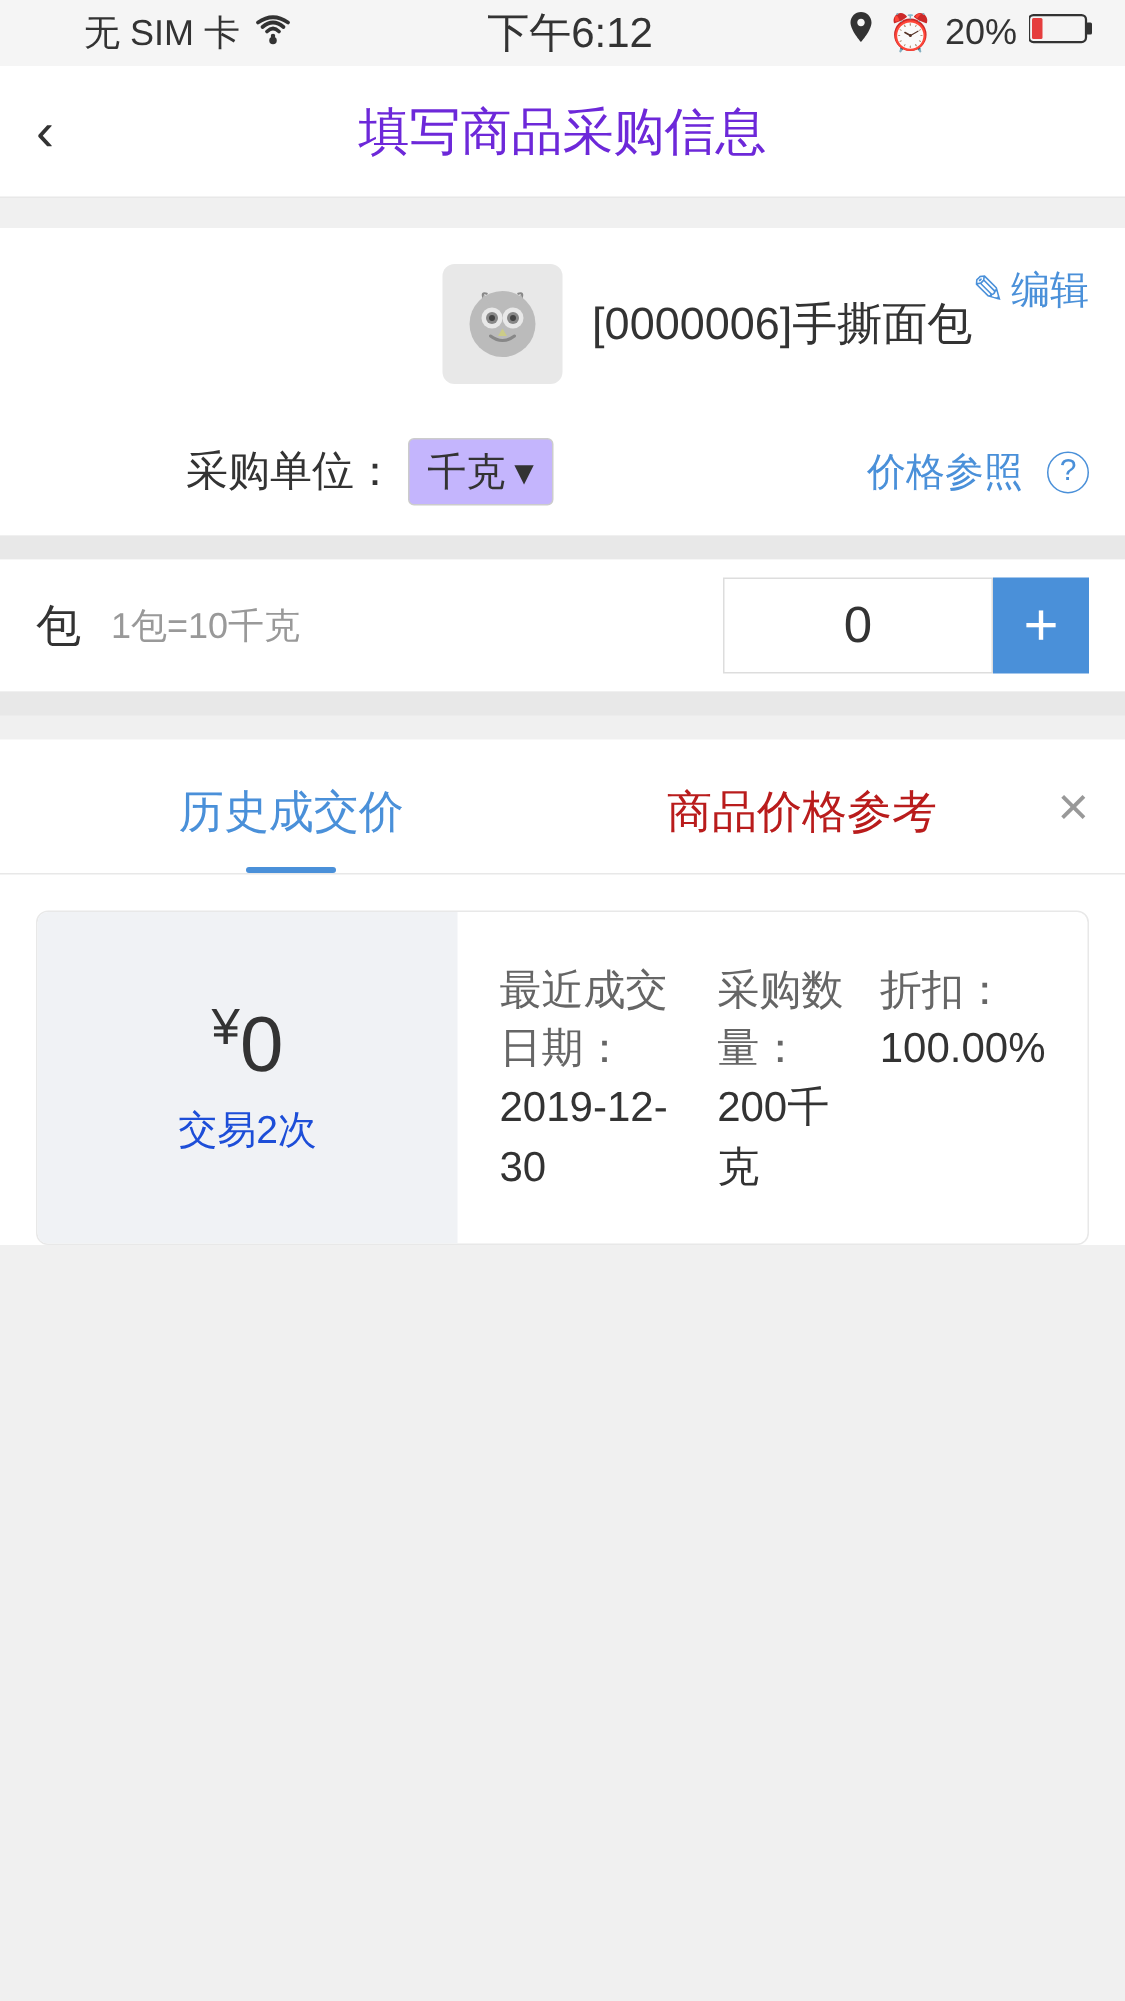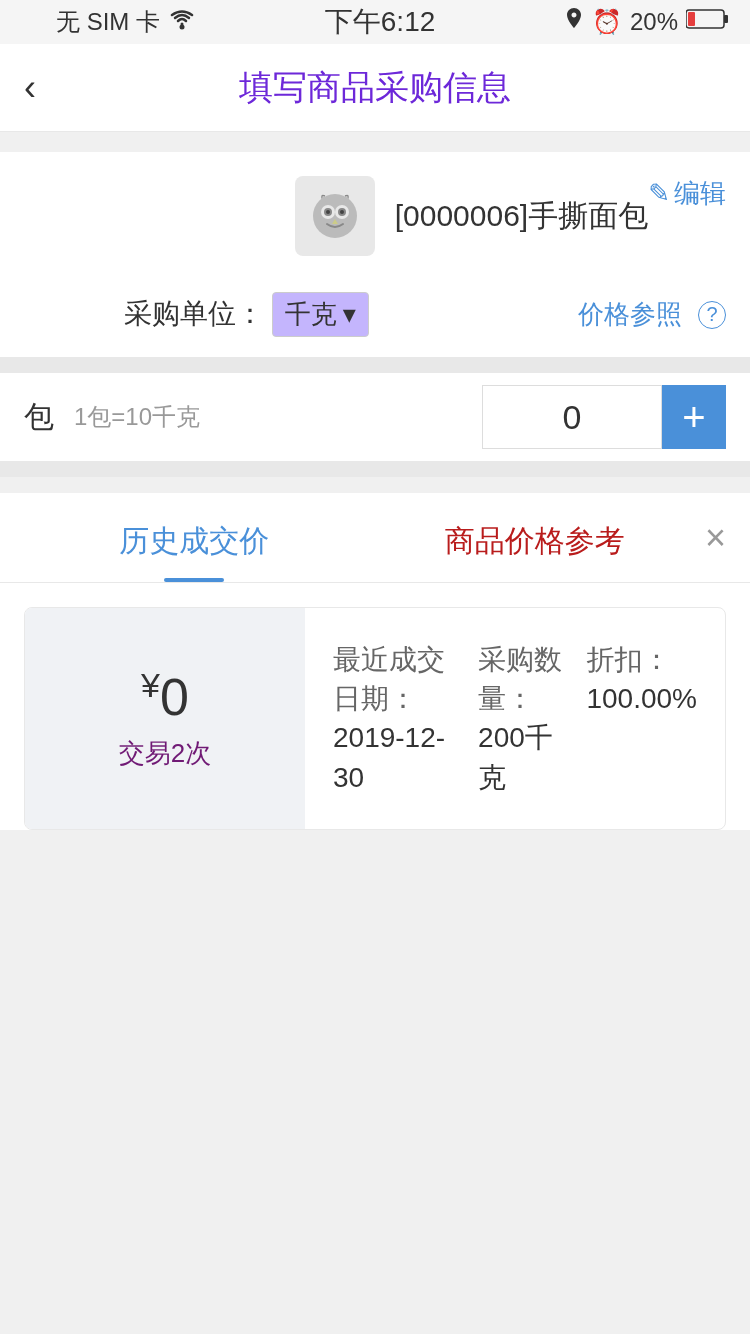--- a/index.html
+++ b/index.html
@@ -263,21 +263,21 @@
       color: #333;
       font-weight: 500;
     }
     .history-price-symbol {
       font-size: 34px;
       vertical-align: super;
       font-weight: 400;
     }
     .history-trade-count {
       font-size: 26px;
-      color: #701a75;
+      color: #1d4ed8;
       margin-top: 8px;
     }
     .history-right {
       flex: 1;
       padding: 32px 28px;
       display: flex;
       flex-direction: row;
       gap: 16px;
     }
     .history-detail-item {

